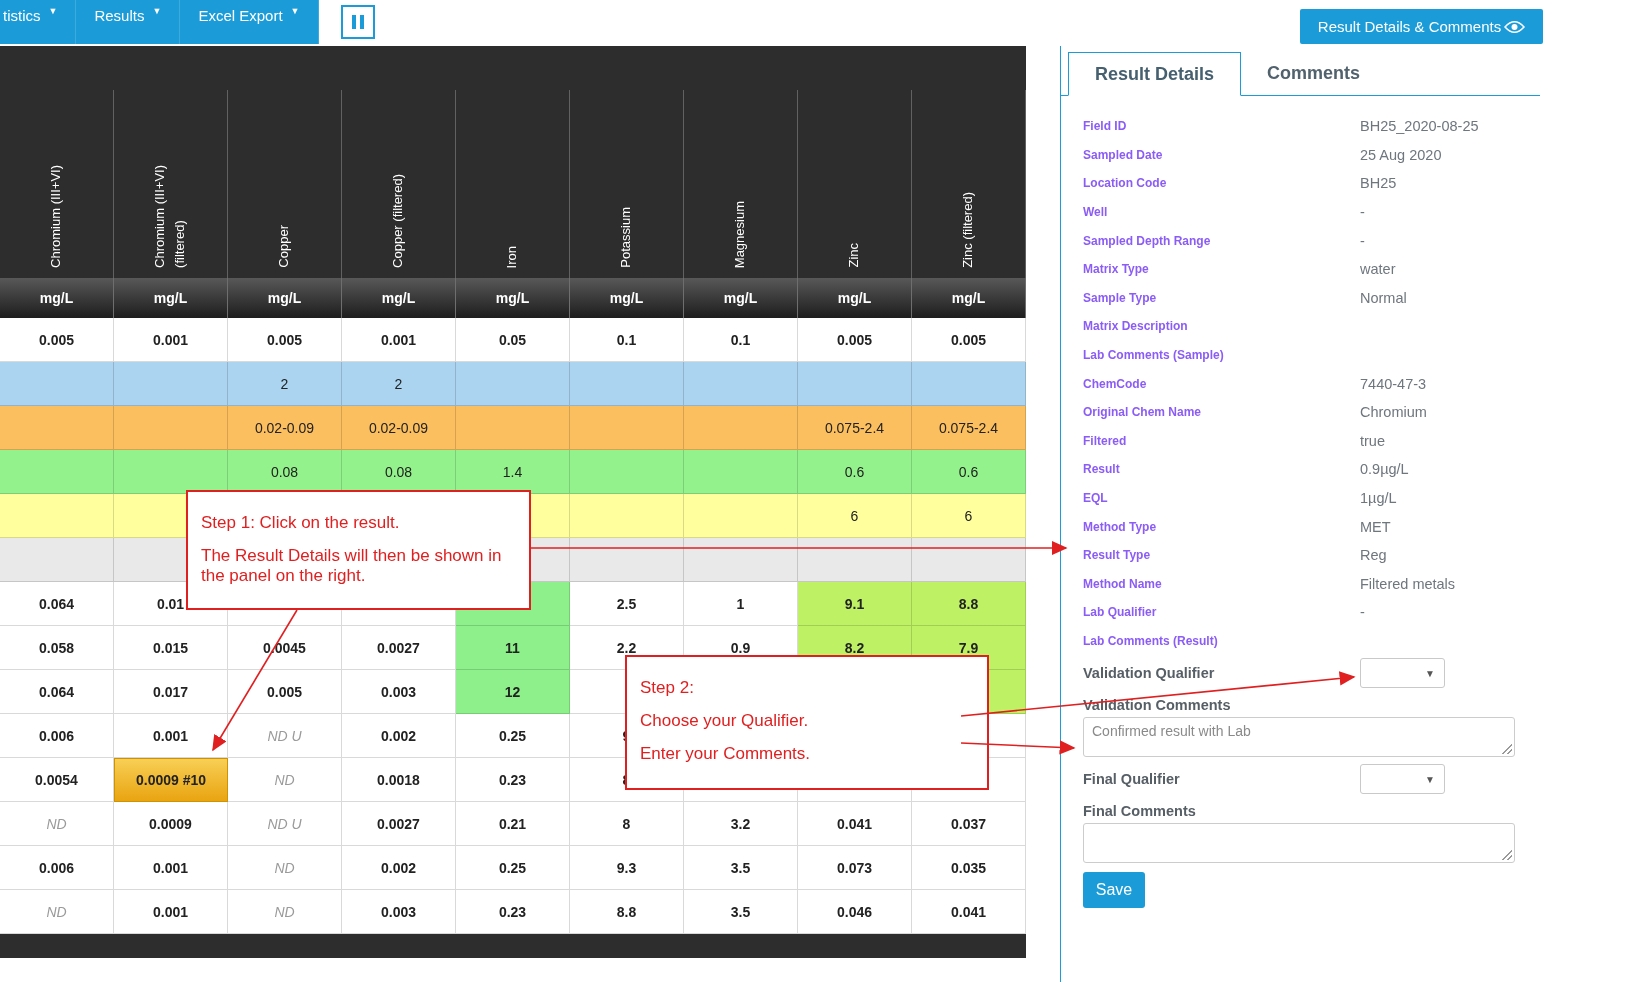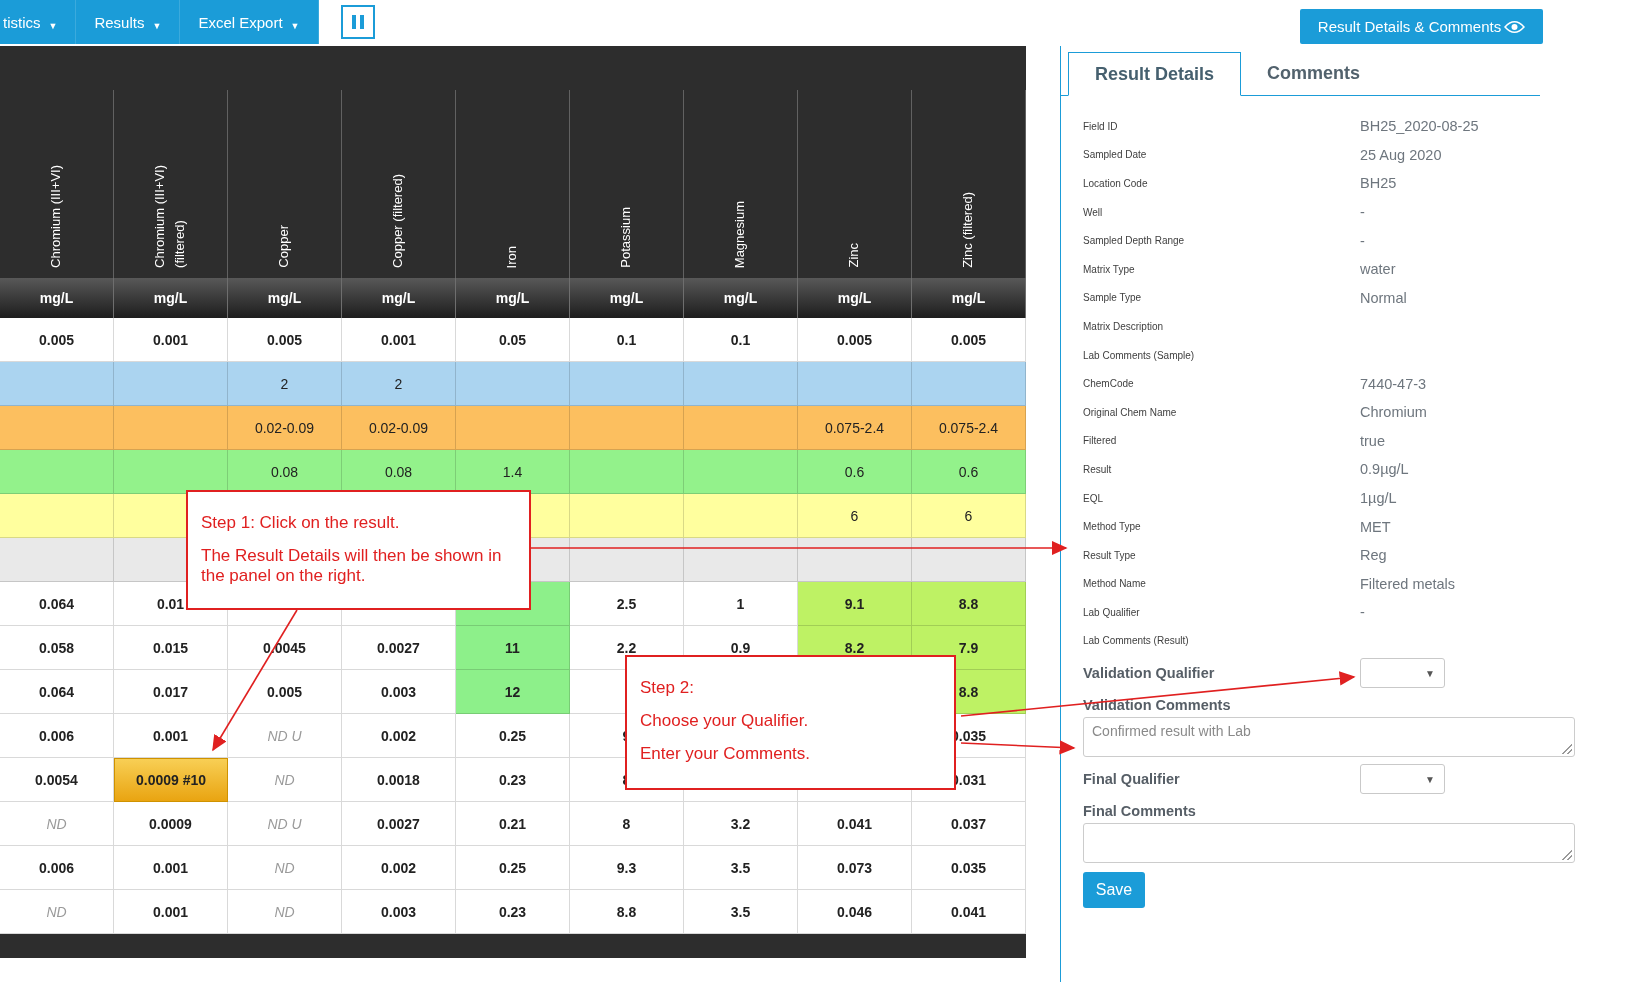--- a/index.html
+++ b/index.html
@@ -1,21 +1,21 @@
 <!DOCTYPE html>
 <html><head>
 <meta charset="utf-8">
 <style>
   html,body{margin:0;padding:0}
   body{position:relative;width:1646px;height:982px;background:#fff;overflow:hidden;
        font-family:"Liberation Sans",sans-serif;}
 
   
   .menubar{position:absolute;left:0;top:0;height:44px;background:#1b9cd8;display:flex;align-items:stretch}
-  .menu-item{display:flex;align-items:flex-end;gap:8px;padding:13px 18px;color:#fff;font-size:15px;cursor:pointer;border-right:1px solid rgba(255,255,255,.14)}
+  .menu-item{display:flex;align-items:flex-start;gap:8px;padding:7px 18px;color:#fff;font-size:15px;cursor:pointer;border-right:1px solid rgba(255,255,255,.14)}
   .menu-item:first-child{padding-left:3px}
   .caret{font-size:9px;line-height:1}
   .pause-btn{position:absolute;left:341px;top:5px;width:34px;height:34px;border:2px solid #1b9cd8;background:#fff;
              display:flex;align-items:center;justify-content:center;gap:4px;box-sizing:border-box;cursor:pointer}
   .pause-bar{width:4px;height:14px;background:#1b9cd8}
   .details-btn{position:absolute;left:1300px;top:9px;width:243px;height:35px;background:#1b9cd8;color:#fff;font-size:15px;
                display:flex;align-items:center;justify-content:center;gap:3px;border:none;border-radius:2px;cursor:pointer;
                font-family:"Liberation Sans",sans-serif;}
 
   
@@ -44,42 +44,42 @@
 
   
   .panel-vline{position:absolute;left:1060px;top:46px;width:1px;height:936px;background:#1b9cd8}
   .tabbar{position:absolute;left:1061px;top:52px;width:479px;height:43px;display:flex;align-items:stretch;
           border-bottom:1px solid #1b9cd8;box-sizing:content-box}
   .tab{font-size:18px;font-weight:600;color:#52626d;display:flex;align-items:center;justify-content:center;
        padding:12px 26px;cursor:pointer;background:#fff}
   .tab.active{border:1px solid #1b9cd8;border-bottom:1px solid #fff;margin-bottom:-1px;color:#46606f;margin-left:7px}
   .fields{position:absolute;left:1083px;top:112px;width:445px}
   .field-row{display:flex;align-items:center;height:28.6px}
-  .f-label{width:277px;font-weight:normal;color:#404040;font-size:10px}
+  .f-label{width:277px;font-weight:bold;color:#8b5cf6;font-size:12px}
   .f-value{color:#6e767e;font-size:14.5px}
 
   .ctl-label{position:absolute;font-weight:bold;color:#565e66;font-size:14.5px}
   .qual-select{position:absolute;width:85px;height:30px;border:1px solid #c9c9c9;border-radius:3px;background:#fff;
                box-sizing:border-box;display:flex;align-items:center;justify-content:flex-end;padding-right:9px;cursor:pointer}
   .sel-caret{font-size:10px;color:#555}
-  .ta-wrap{position:absolute;width:492px;height:40px}
+  .ta-wrap{position:absolute;width:432px;height:40px}
   .comments-ta{width:100%;height:100%;box-sizing:border-box;border:1px solid #ccc;border-radius:3px;resize:none;
                color:#8a8a8a;font-size:14px;padding:5px 8px;font-family:"Liberation Sans",sans-serif;outline:none}
   .resize-corner{position:absolute;right:3px;bottom:3px;width:11px;height:11px;
                  clip-path:polygon(100% 0,100% 100%,0 100%);
                  background:repeating-linear-gradient(135deg,#9a9a9a 0 1.2px,transparent 1.2px 4px)}
   .save-btn{position:absolute;left:1083px;top:872px;width:62px;height:36px;background:#1b9cd8;color:#fff;border:none;
             border-radius:3px;font-size:16px;cursor:pointer;font-family:"Liberation Sans",sans-serif;}
 
   
   .note{position:absolute;background:#fff;border:2px solid #e02020;color:#e02020;font-size:17px;
         padding:16px 13px;box-sizing:border-box;z-index:5}
   .note p{margin:5px 0 13px 0}
   #note1{left:186px;top:490px;width:345px;height:120px}
-  #note2{left:625px;top:655px;width:331px;height:135px}
+  #note2{left:625px;top:655px;width:364px;height:135px}
   .overlay{position:absolute;left:0;top:0;z-index:6;pointer-events:none}
 </style>
 </head>
 <body>
 
 <div class="menubar">
   <div class="menu-item">
     <span>tistics</span>
     <span class="caret">▼</span>
   </div>

